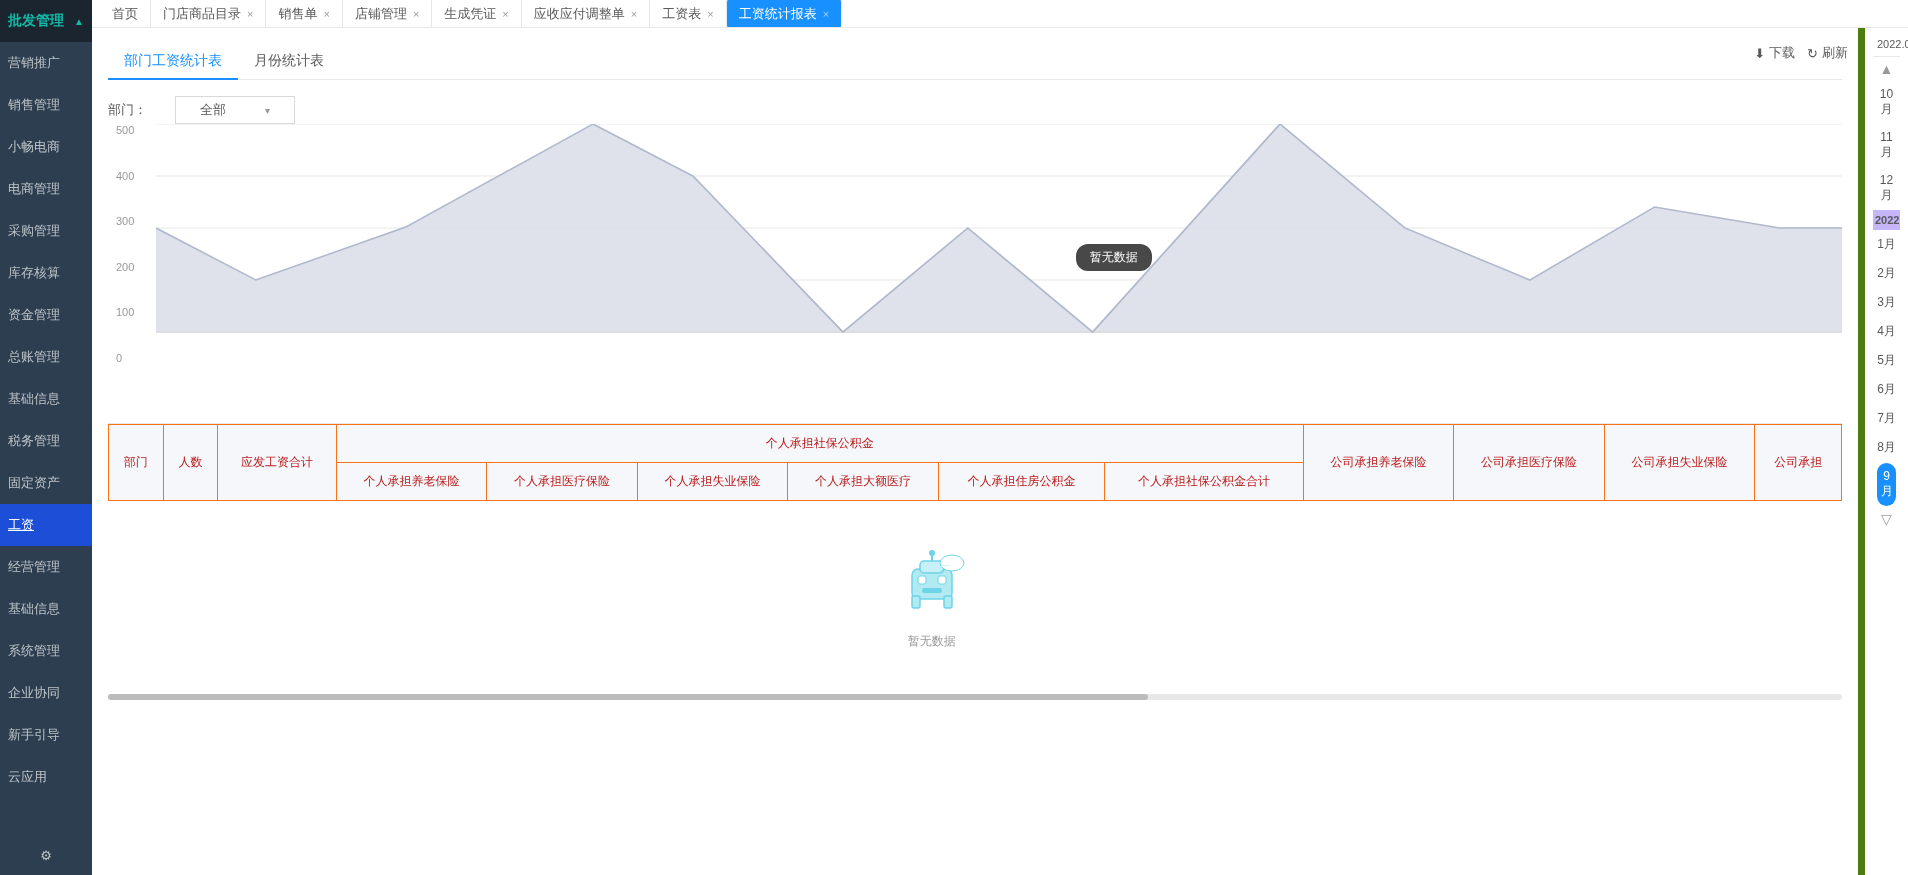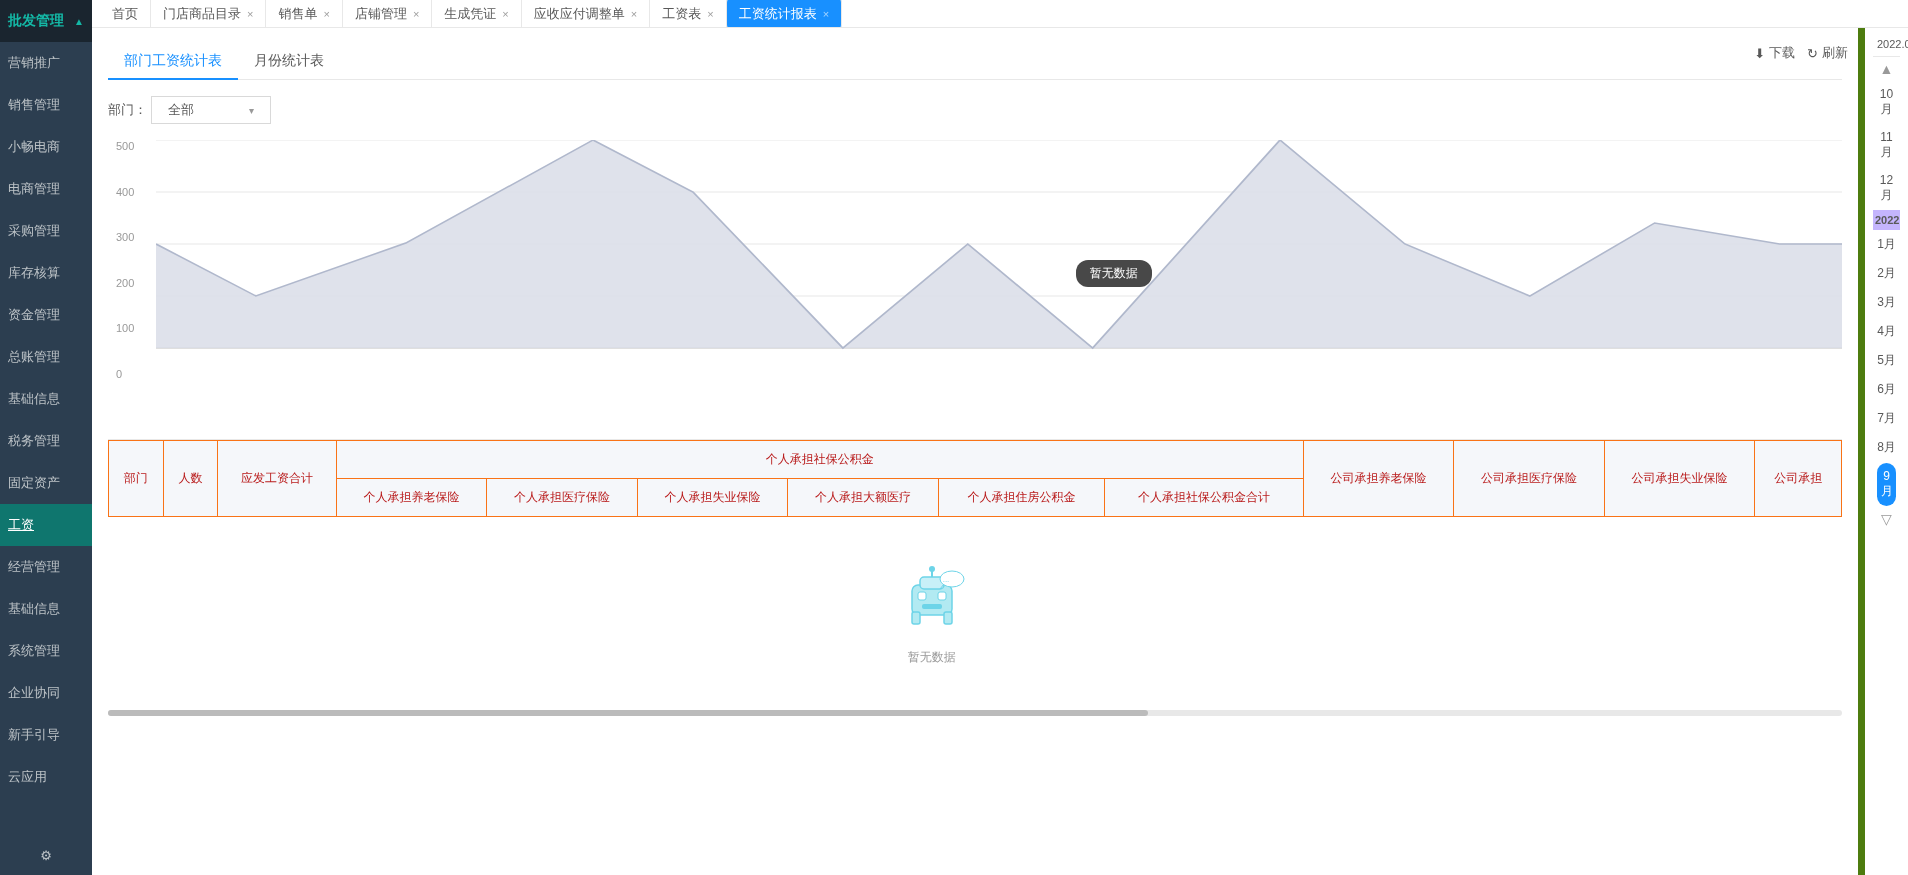--- a/index.html
+++ b/index.html
@@ -26,21 +26,21 @@
       cursor: pointer;
     }
     .sidebar-item {
       color: #bdc3c7;
       padding: 12px 8px;
       text-align: left;
       font-size: 13px;
       cursor: pointer;
       transition: background 0.2s;
     }
-    .sidebar-item.active { background: #0f766e; color: #fff; text-decoration: underline; }
+    .sidebar-item.active { background: #1d4ed8; color: #fff; text-decoration: underline; }
     .sidebar-footer {
       margin-top: auto;
       padding: 12px 8px;
       text-align: center;
       color: #bdc3c7;
       cursor: pointer;
     }
 
     
     .main {
@@ -111,30 +111,29 @@
       font-size: 14px;
       border-bottom: 2px solid transparent;
       margin-bottom: -1px;
     }
     .sub-tab.active { color: #1890ff; border-bottom: 2px solid #1890ff; }
 
     
     .toolbar {
       display: flex;
       align-items: center;
-      margin-bottom: 16px;
-      gap: 4px;
+      gap: 28px;
     }
     .toolbar-label { color: #595959; font-size: 13px; }
     .toolbar-select {
       display: flex;
       align-items: center;
       border: 1px solid #d9d9d9;
       border-radius: 0;
-      padding: 4px 16px;
+      padding: 4px 24px;
       background: #fff;
       cursor: pointer;
       min-width: 120px;
       justify-content: space-between;
       color: #595959;
     }
     .toolbar-select .chevron { font-size: 10px; margin-left: 8px; color: #999; }
 
     
     .page-actions {

